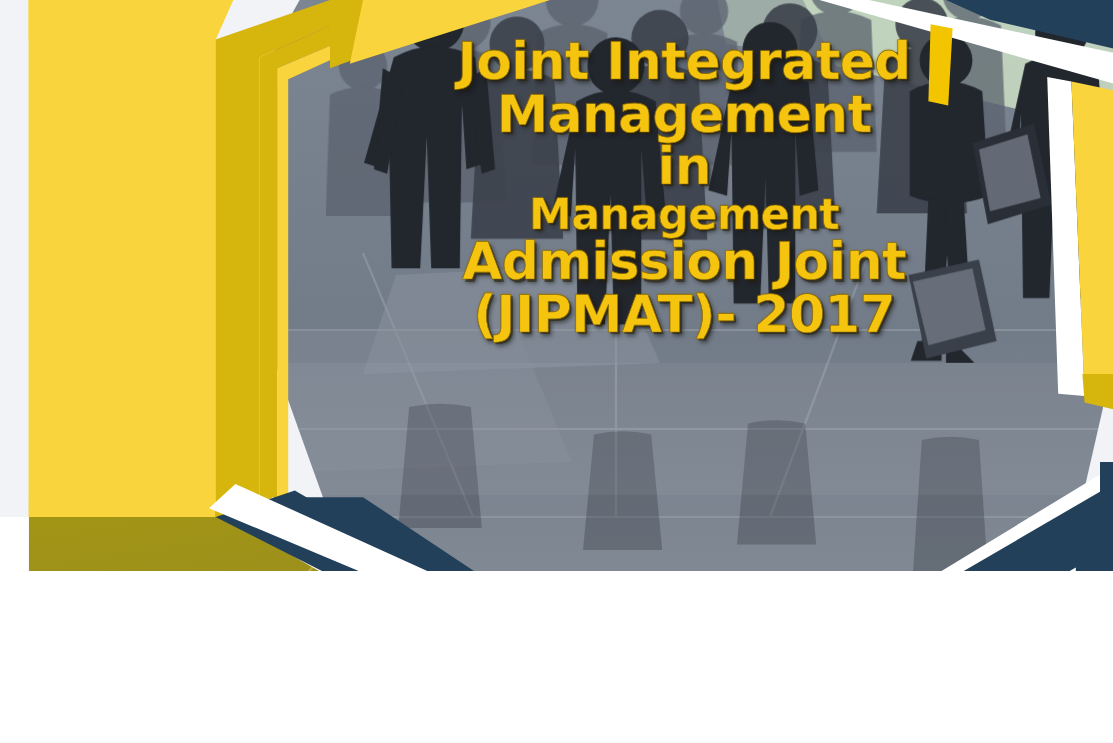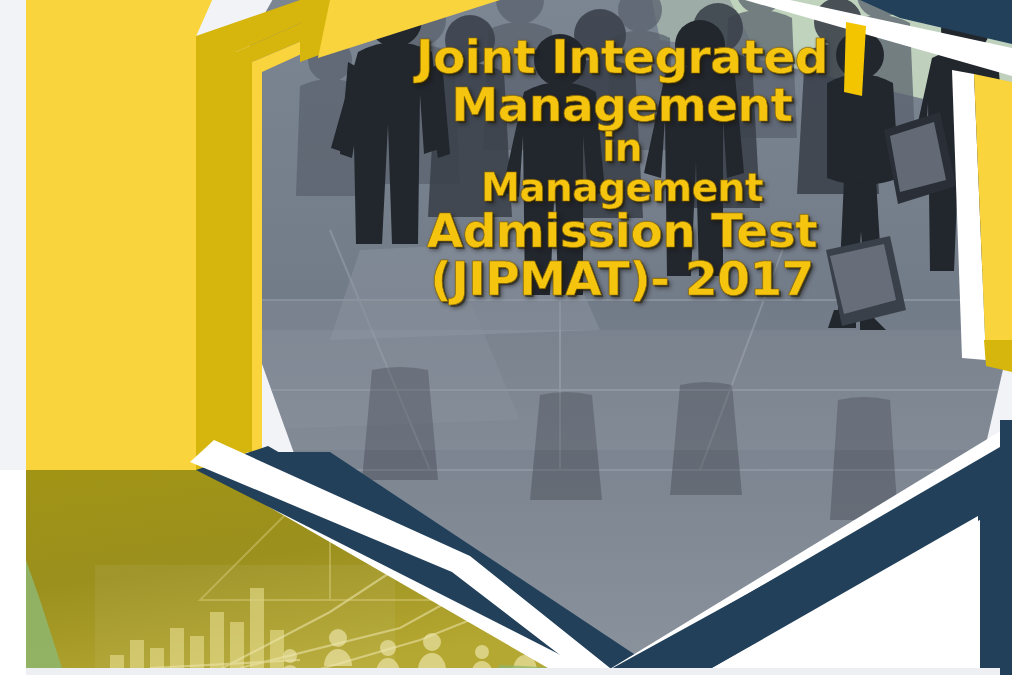--- a/index.html
+++ b/index.html
@@ -1,20 +1,20 @@
 <!DOCTYPE html>
 <html><head>
 <meta charset="utf-8">
 <style>
   html,body{margin:0;padding:0;background:#ffffff;}
   body{font-family:"Liberation Sans",sans-serif;}
 
   #poster{
     position:relative;
-    width:1012px;height:675px;
+    width:1012px;height:519px;
     overflow:hidden;
     background:#f2f4f7;
   }
 
   
   .layer{position:absolute;top:0;left:0;width:1012px;height:675px;}
   .layer svg{display:block;width:1012px;height:675px;}
 
   
   #title-block{
@@ -34,21 +34,21 @@
     line-height:0.99;
     margin:0 0 1px 0;
     text-shadow:
        2px 2px 0 rgba(40,35,10,.55),
        3px 3px 4px rgba(20,20,20,.55),
        0 0 2px rgba(120,90,0,.8);
     -webkit-text-stroke:0.6px #8a6a05;
   }
   .tl-1{font-size:47px;}
   .tl-2{font-size:47px;}
-  .tl-3{font-size:39px;text-align:center;}
+  .tl-3{font-size:47px;text-align:center;}
   .tl-4{font-size:39px;}
   .tl-5{font-size:47px;}
   .tl-6{font-size:47px;}
 
   
   #photo-soft{filter:blur(0.6px);}
   #deco-soft{filter:blur(0.25px);}
 </style>
 </head>
 <body>
@@ -316,17 +316,17 @@
 
       <rect x="1000" y="420" width="12" height="255" fill="#22405A"></rect>
     </svg>
   </div>
 
   <div id="title-block">
     <span class="title-line tl-1">Joint Integrated</span>
     <span class="title-line tl-2">Management</span>
     <span class="title-line tl-3">in</span>
     <span class="title-line tl-4">Management</span>
-    <span class="title-line tl-5">Admission Test</span>
+    <span class="title-line tl-5">Admission Joint</span>
     <span class="title-line tl-6">(JIPMAT)- 2017</span>
   </div>
 
 </div>
 
 </body></html>

